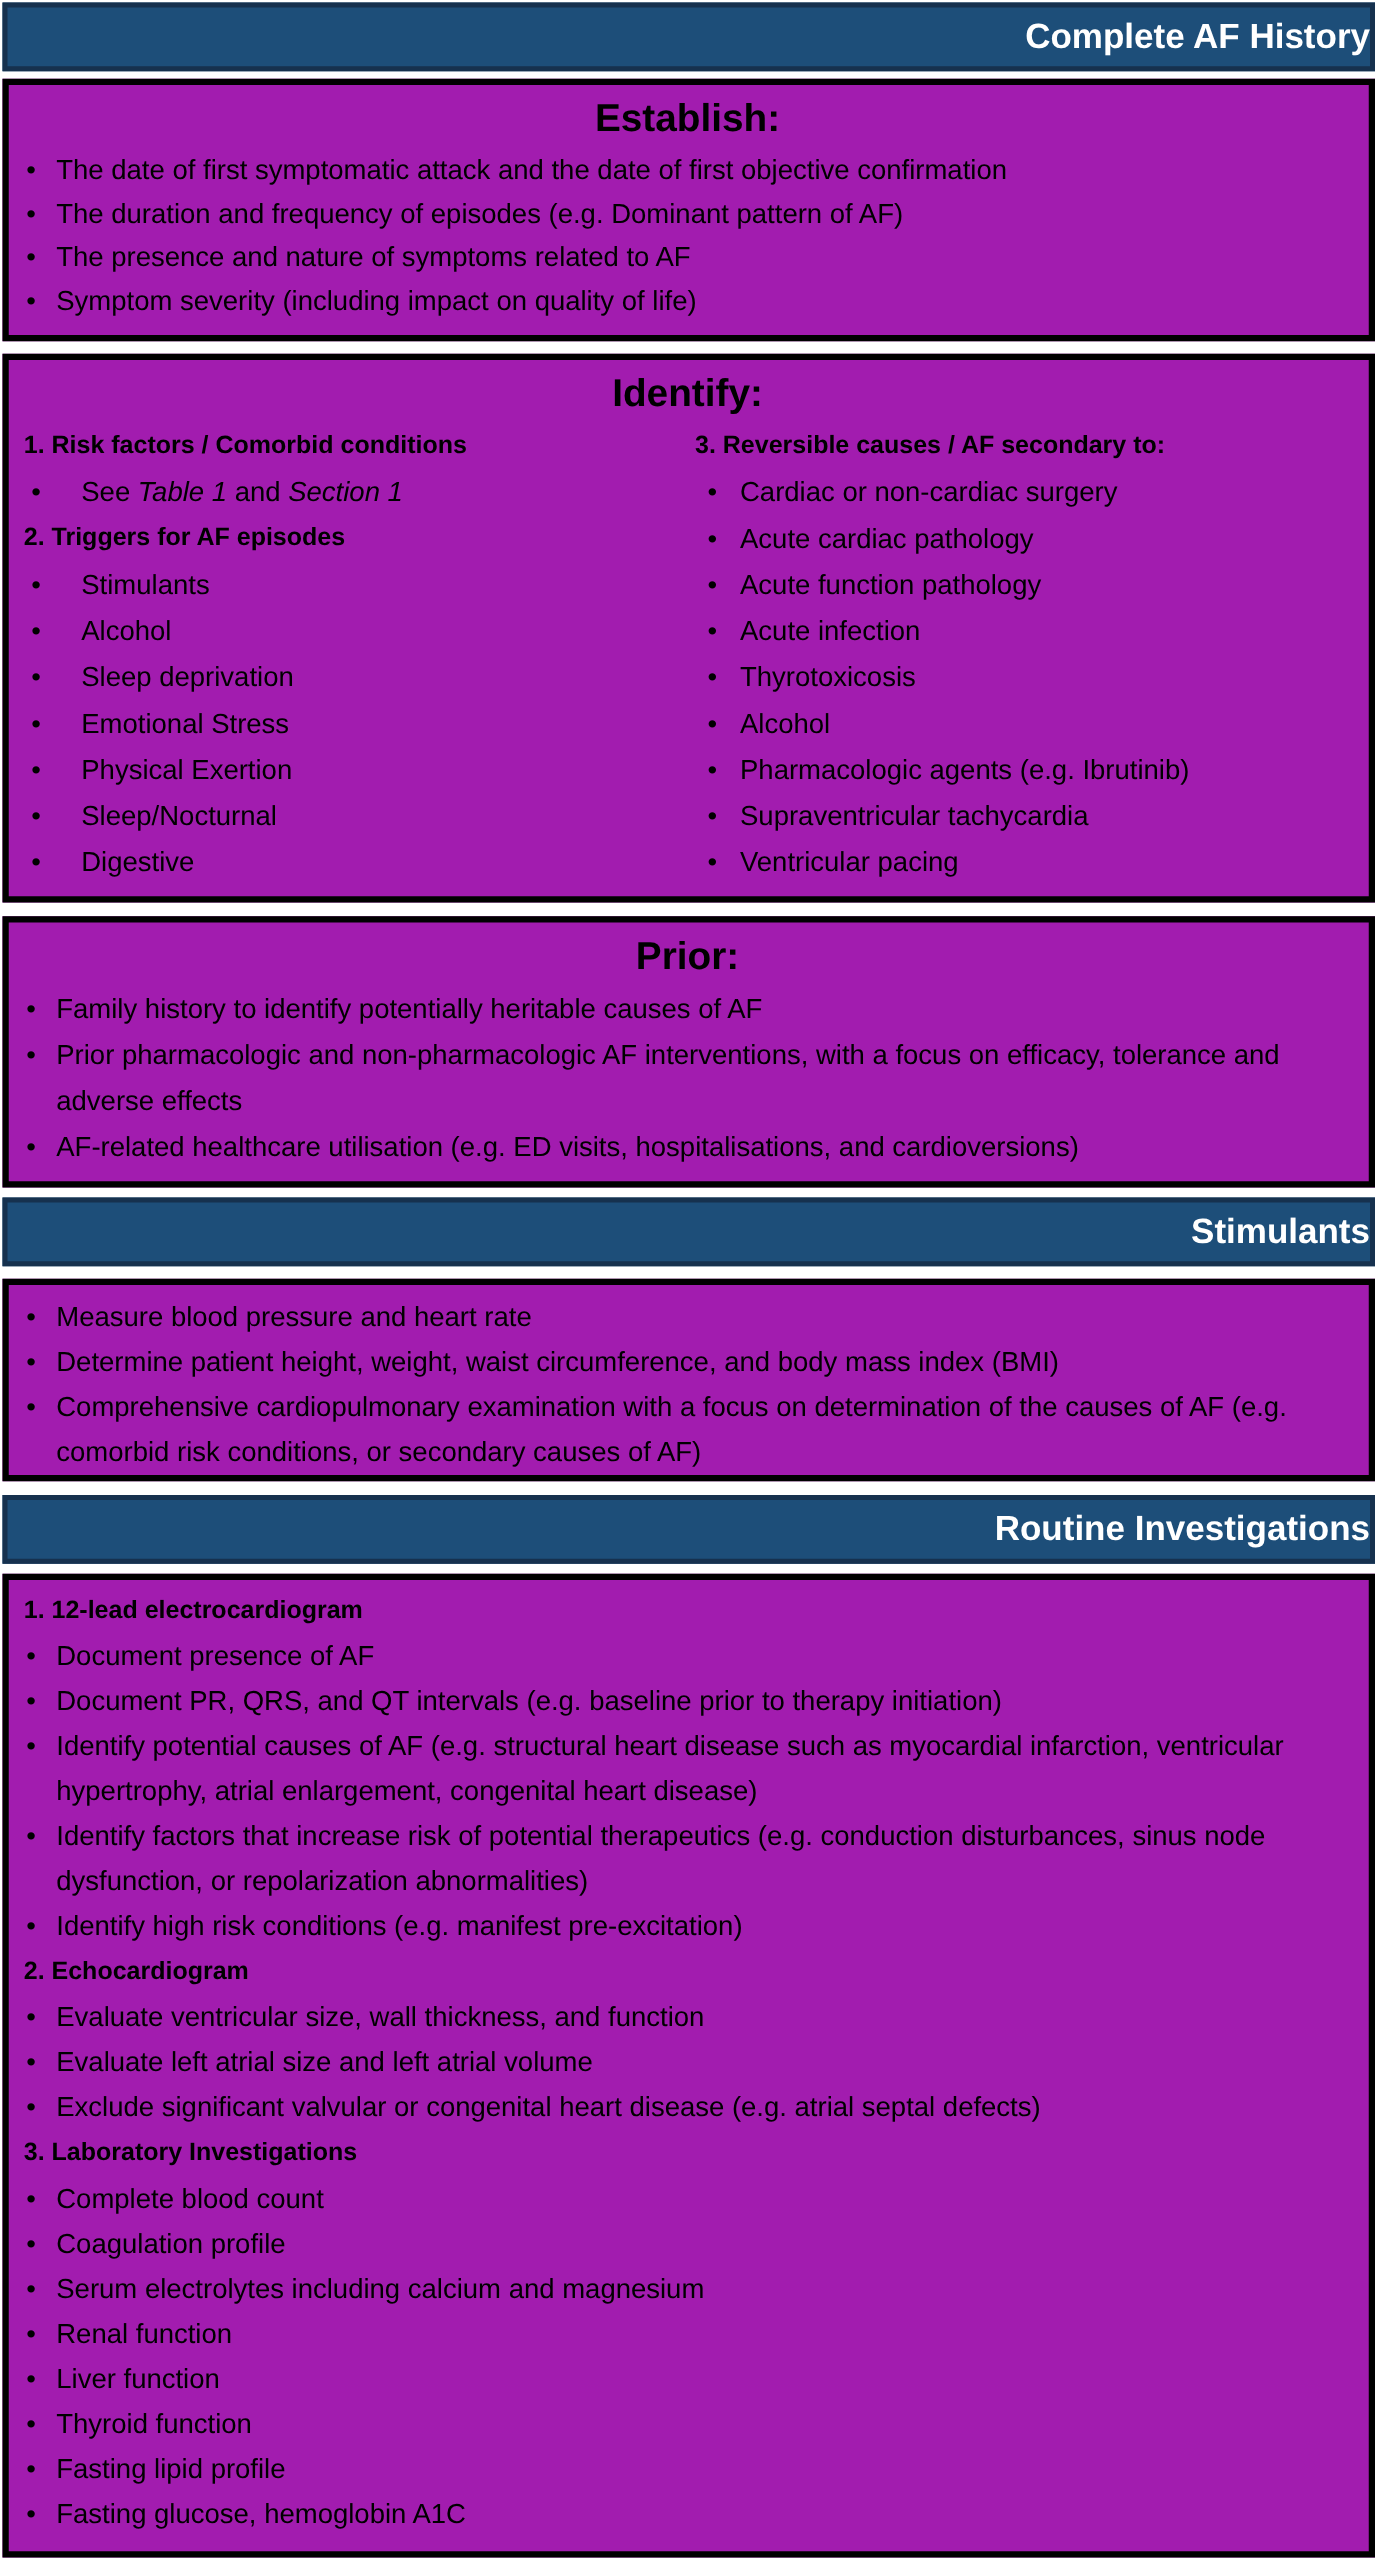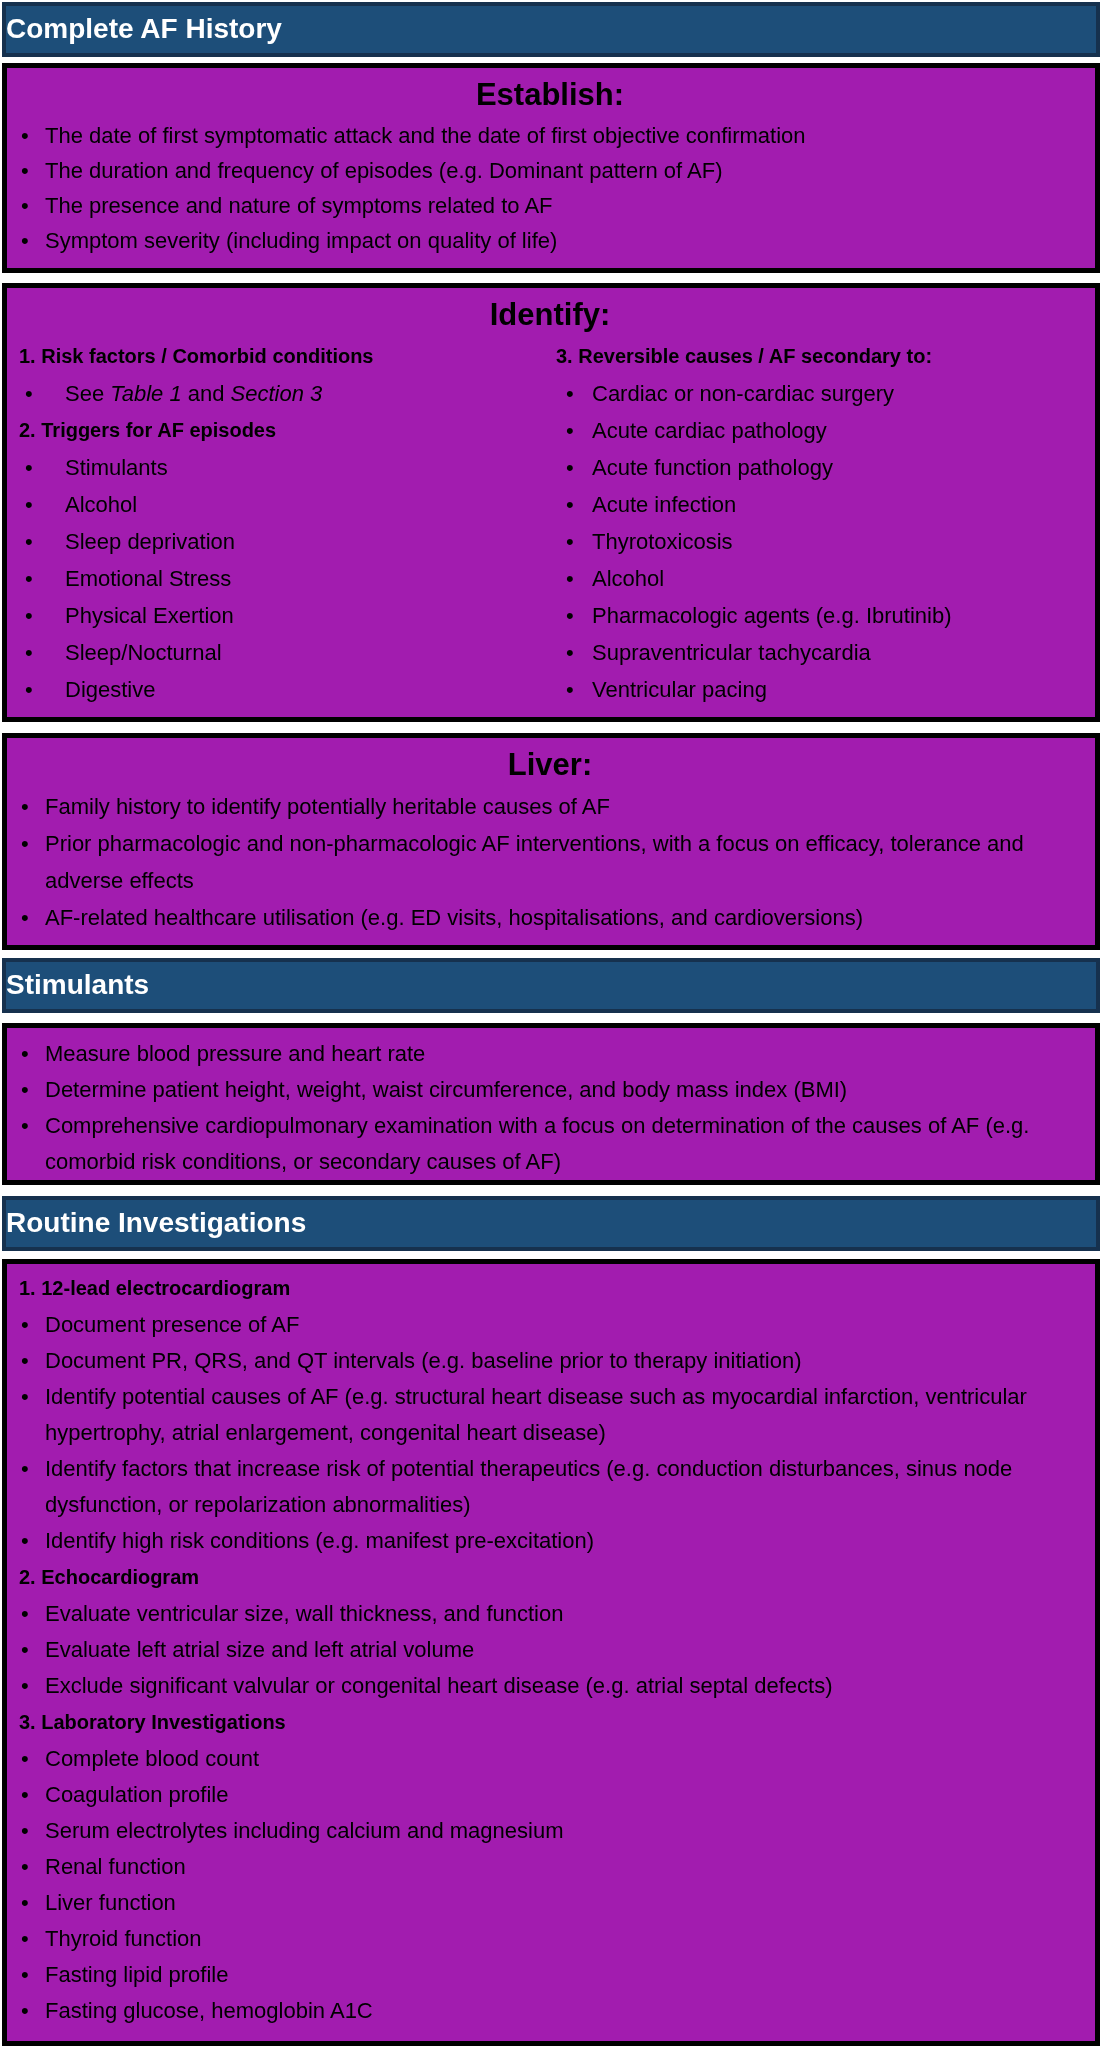--- a/index.html
+++ b/index.html
@@ -11,21 +11,21 @@
   *{box-sizing:border-box;}
   html,body{margin:0;padding:0;}
   body{
     width:1102px;height:2048px;background:#ffffff;color:#000000;
     font-family:"Liberation Sans", sans-serif;overflow:hidden;
   }
   .banner{
     margin:0 2px;height:55px;background:var(--banner-fill);
     border:4px solid var(--banner-border);
     color:var(--banner-text);font-weight:bold;font-size:28px;
-    text-align:left;line-height:45px;
+    text-align:right;line-height:45px;
   }
   .box{
     margin:0 2px;border:5px solid var(--box-border);background:#a21caf;
     padding:4px 14px 0 12px;overflow:hidden;
   }
   .box-title{
     font-size:31px;font-weight:bold;text-align:center;line-height:46px;
   }
   .li{display:flex;font-size:22px;line-height:36px;}
   .blt{flex:none;width:26px;padding-left:2px;}
@@ -75,21 +75,21 @@
     </div>
 </div>
 
 <div class="box" id="box-identify">
   <div class="box-title">Identify:</div>
   <div class="cols">
     <div class="col-left">
       <div class="hline">1. Risk factors / Comorbid conditions</div>
       <div class="li">
           <span class="blt">•</span>
-          <span class="txt"><span>See </span><span class="it">Table 1</span><span> and </span><span class="it">Section 3</span></span>
+          <span class="txt"><span>See </span><span class="it">Table 1</span><span> and </span><span class="it">Section 1</span></span>
         </div>
       <div class="hline">2. Triggers for AF episodes</div>
       <div class="li">
           <span class="blt">•</span>
           <span class="txt">Stimulants</span>
         </div>
       <div class="li">
           <span class="blt">•</span>
           <span class="txt">Alcohol</span>
         </div>
@@ -150,21 +150,21 @@
         </div>
       <div class="li">
           <span class="blt">•</span>
           <span class="txt">Ventricular pacing</span>
         </div>
     </div>
   </div>
 </div>
 
 <div class="box" id="box-review">
-  <div class="box-title">Liver:</div>
+  <div class="box-title">Prior:</div>
   <div class="li">
       <span class="blt">•</span>
       <span class="txt">Family history to identify potentially heritable causes of AF</span>
     </div>
   <div class="li">
       <span class="blt">•</span>
       <span class="txt">Prior pharmacologic and non-pharmacologic AF interventions, with a focus on efficacy, tolerance and adverse effects</span>
     </div>
   <div class="li">
       <span class="blt">•</span>

